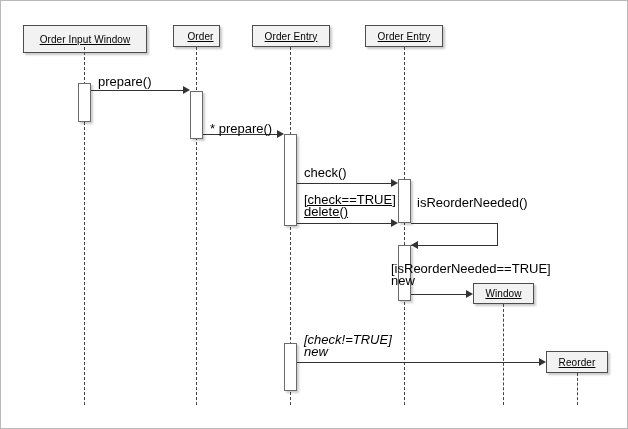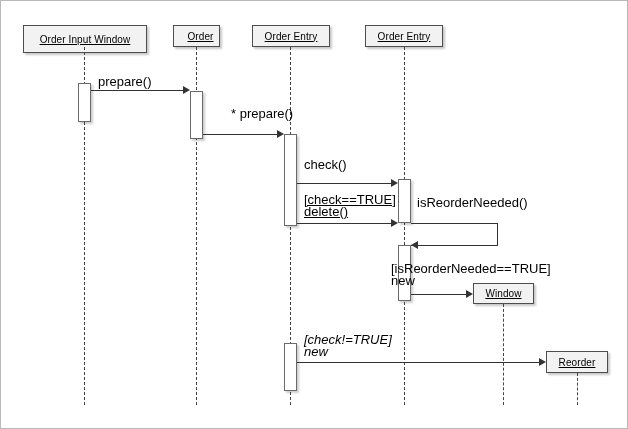--- a/index.html
+++ b/index.html
@@ -132,25 +132,25 @@
   <div class="activation" style="left:283px; top:342px; height:48px;"></div>
   <div class="activation" style="left:397px; top:178px; height:44px;"></div>
   <div class="activation" style="left:397px; top:244px; height:56px;"></div>
 
   <div class="msg-line" style="left:90px; top:89px; width:92px;"></div>
   <div class="arrow-right" style="left:182px; top:85px;"></div>
   <div class="msg-label" style="left:97px; top:75px;">prepare()</div>
 
   <div class="msg-line" style="left:202px; top:133px; width:74px;"></div>
   <div class="arrow-right" style="left:276px; top:129px;"></div>
-  <div class="msg-label" style="left:209px; top:107px;margin-left:21px;">* prepare()</div>
+  <div class="msg-label" style="left:209px; top:122px;">* prepare()</div>
 
   <div class="msg-line" style="left:296px; top:182px; width:94px;"></div>
   <div class="arrow-right" style="left:390px; top:178px;"></div>
-  <div class="msg-label" style="left:303px; top:158px;">check()</div>
+  <div class="msg-label" style="left:303px; top:166px;">check()</div>
 
   <div class="msg-line" style="left:296px; top:222px; width:94px;"></div>
   <div class="arrow-right" style="left:390px; top:218px;"></div>
   <div class="msg-label" style="left:303px; top:193px;text-decoration:underline;">[check==TRUE]
 delete()</div>
 
   <div class="msg-line" style="left:410px; top:222px; width:87px;"></div>
   <div class="msg-vline" style="left:496px; top:222px; height:22px;"></div>
   <div class="msg-line" style="left:410px; top:244px; width:87px;"></div>
   <div class="arrow-left" style="left:410px; top:240px;"></div>

